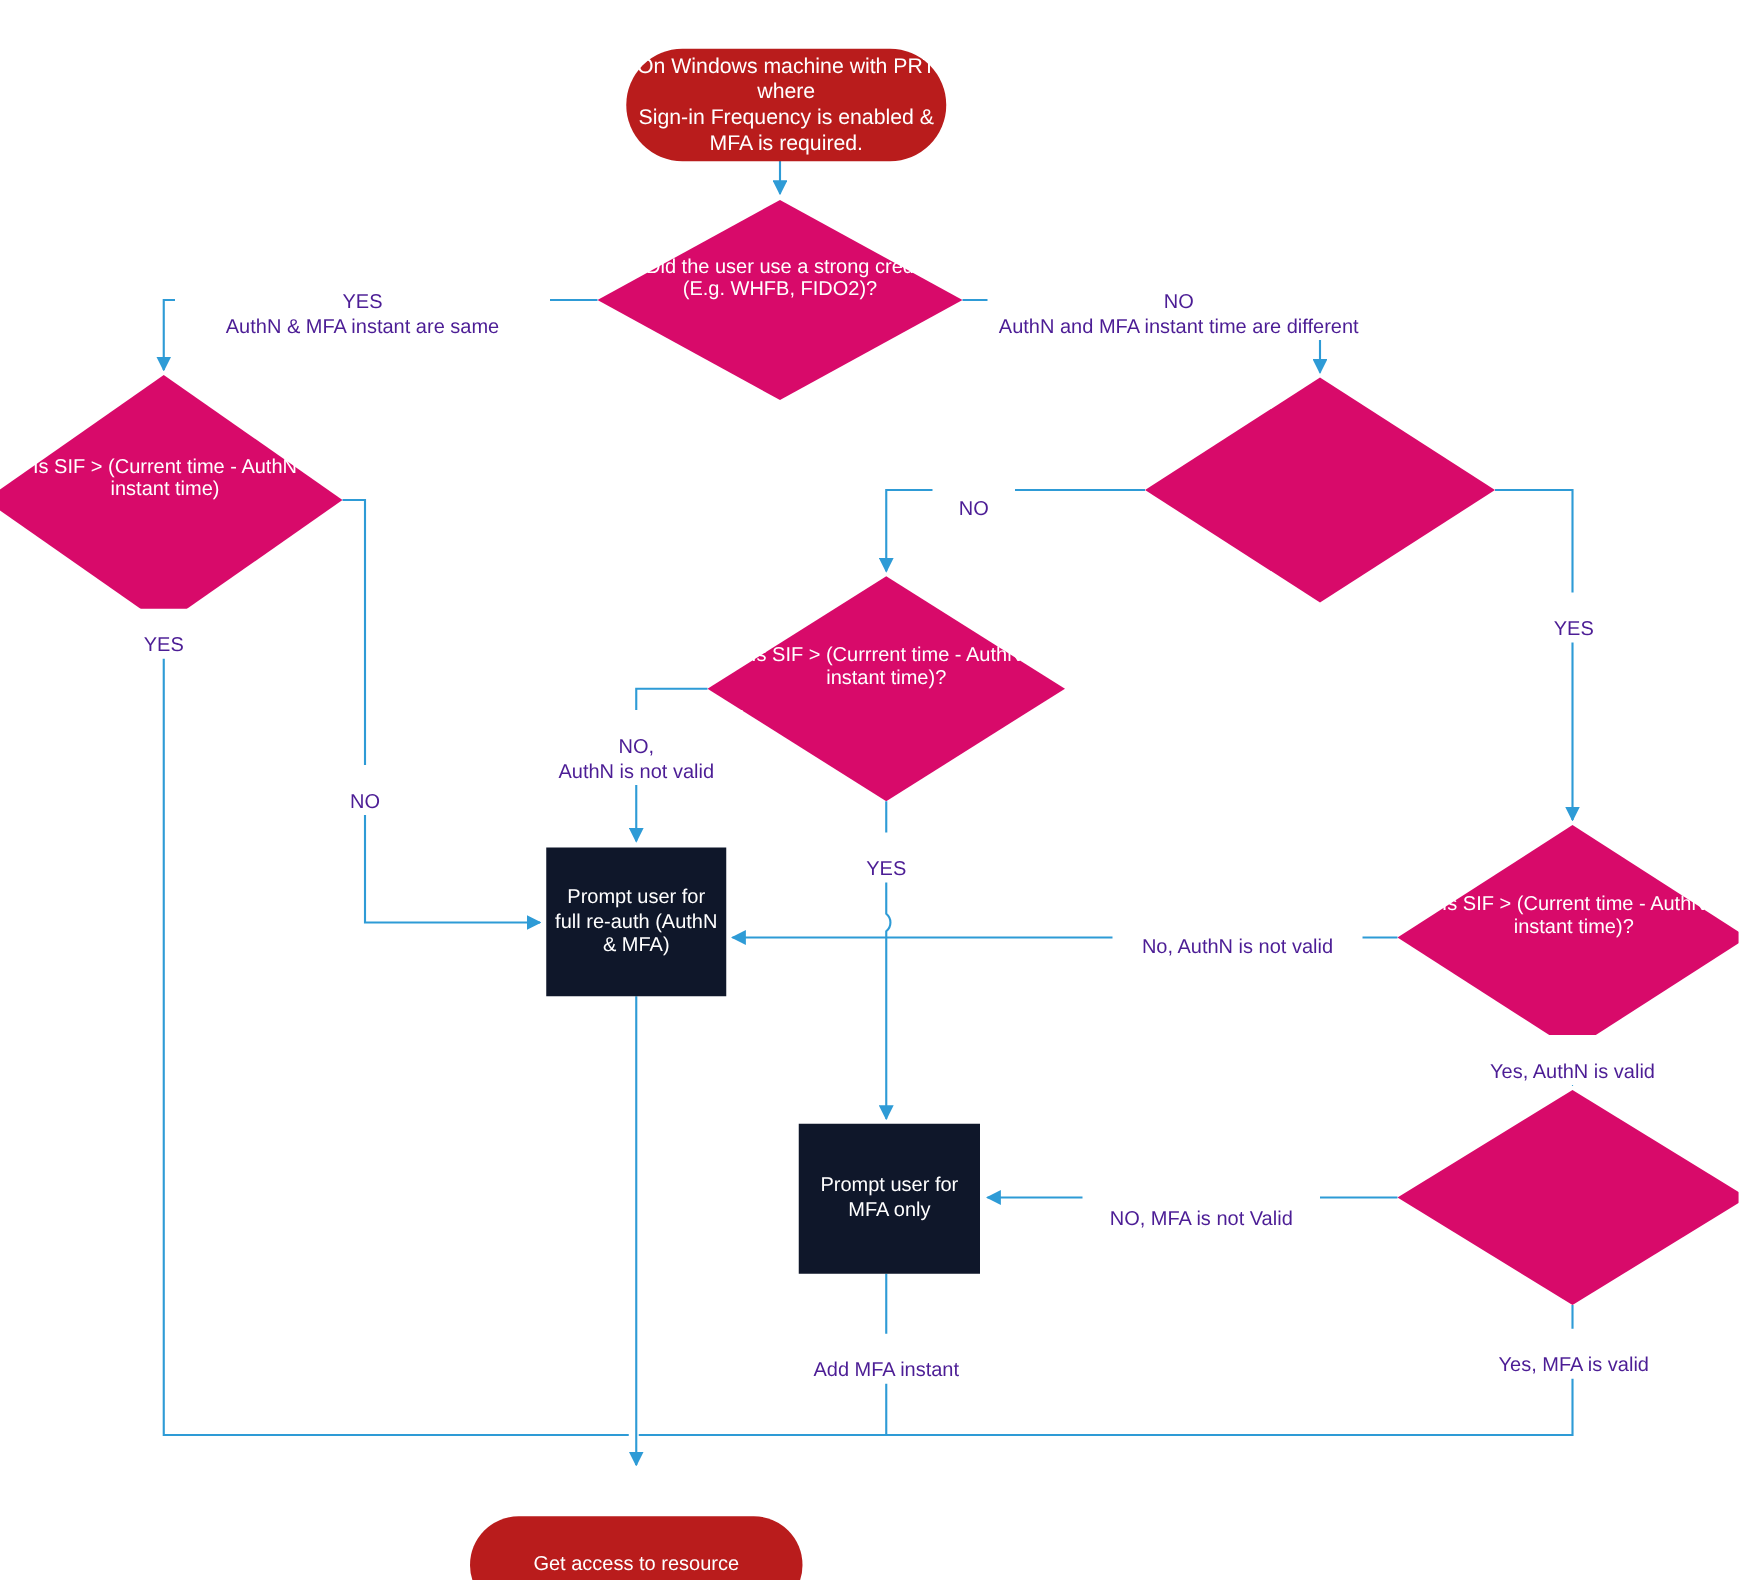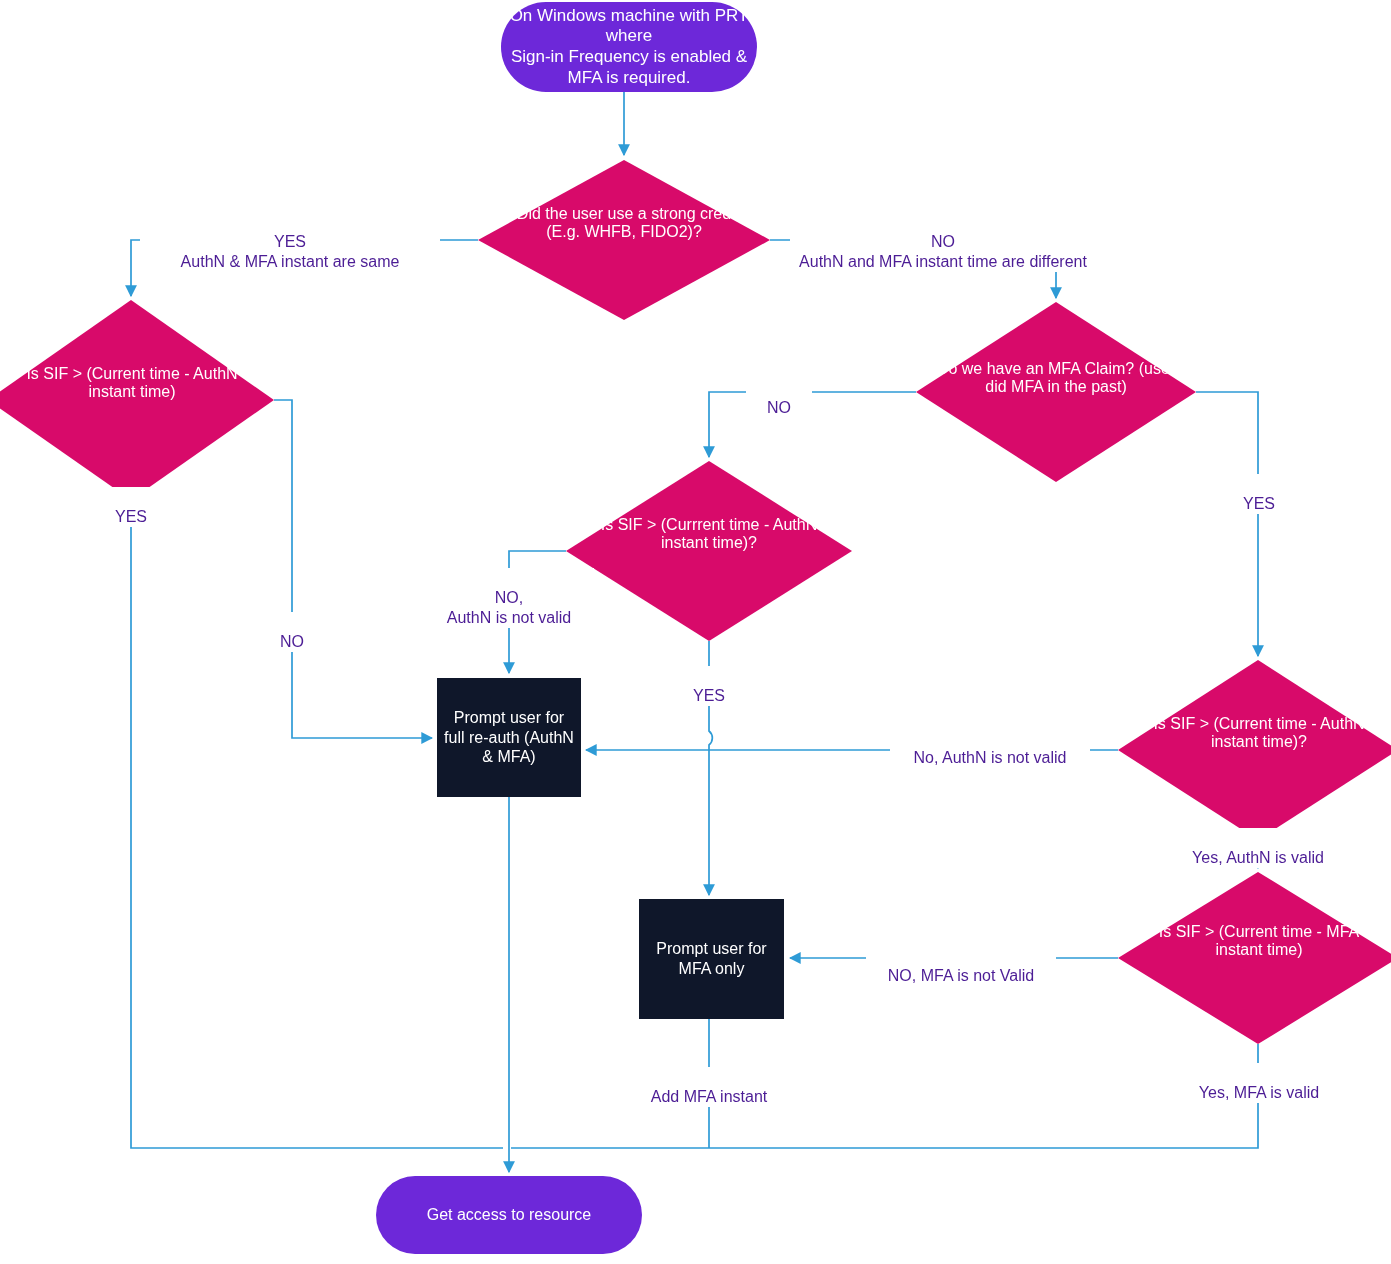--- a/index.html
+++ b/index.html
@@ -1,21 +1,21 @@
 <!DOCTYPE html>
 <html><head>
 <meta charset="utf-8">
 <style>
   html,body{margin:0;padding:0;background:#ffffff;}
   body{font-family:"Liberation Sans","DejaVu Sans",sans-serif;}
   #canvas{position:relative;width:1391px;height:1264px;background:#ffffff;overflow:hidden;}
   svg.layer{position:absolute;left:0;top:0;width:1391px;height:1264px;}
   .node{position:absolute;display:flex;align-items:center;justify-content:center;text-align:center;color:#ffffff;box-sizing:border-box;}
   .node .txt{white-space:pre-line;line-height:1.22;}
-  .terminator{background:#6d28d9;border-radius:999px;}
+  .terminator{background:#b91c1c;border-radius:999px;margin-top:37px;}
   .process{background:#0f172a;}
   .diamond-label{position:absolute;display:flex;align-items:flex-start;justify-content:center;text-align:center;color:#ffffff;pointer-events:none;}
   .edge-label{position:absolute;color:#4c1d95;text-align:center;white-space:pre-line;line-height:1.25;background:#ffffff;}
   .fs17{font-size:17px;}
   .fs16{font-size:16px;}
 </style>
 </head>
 <body>
 
 <div id="canvas">
@@ -79,39 +79,31 @@
   <div class="diamond-label fs16" style="left:499px;top:205px;width:250px;height:70px;">
     <span class="txt">Did the user use a strong
 cred (E.g. WHFB, FIDO2)?</span>
   </div>
 
   <div class="diamond-label fs16" style="left:12px;top:365px;width:240px;height:70px;">
     <span class="txt">Is SIF &gt; (Current time -
 AuthN instant time)</span>
   </div>
 
-  <div class="diamond-label fs16" style="left:936px;top:360px;width:240px;height:70px;">
-    <span class="txt">Do we have an MFA Claim?
-(user did MFA in the past)</span>
-  </div>
 
   <div class="diamond-label fs16" style="left:1140px;top:715px;width:238px;height:70px;">
     <span class="txt">Is SIF &gt; (Current time -
 AuthN instant time)?</span>
   </div>
 
   <div class="diamond-label fs16" style="left:589px;top:516px;width:240px;height:70px;">
     <span class="txt">Is SIF &gt; (Currrent time -
 AuthN instant time)?</span>
   </div>
 
-  <div class="diamond-label fs16" style="left:1136px;top:923px;width:246px;height:70px;">
-    <span class="txt">Is SIF &gt; (Current time - MFA
-instant time)</span>
-  </div>
 
   <div class="node process fs16" style="left:437px;top:678px;width:144px;height:119px;">
     <span class="txt">Prompt user for
 full re-auth (AuthN
 &amp; MFA)</span>
   </div>
 
   <div class="node process fs16" style="left:639px;top:899px;width:145px;height:120px;">
     <span class="txt">Prompt user for
 MFA only</span>

